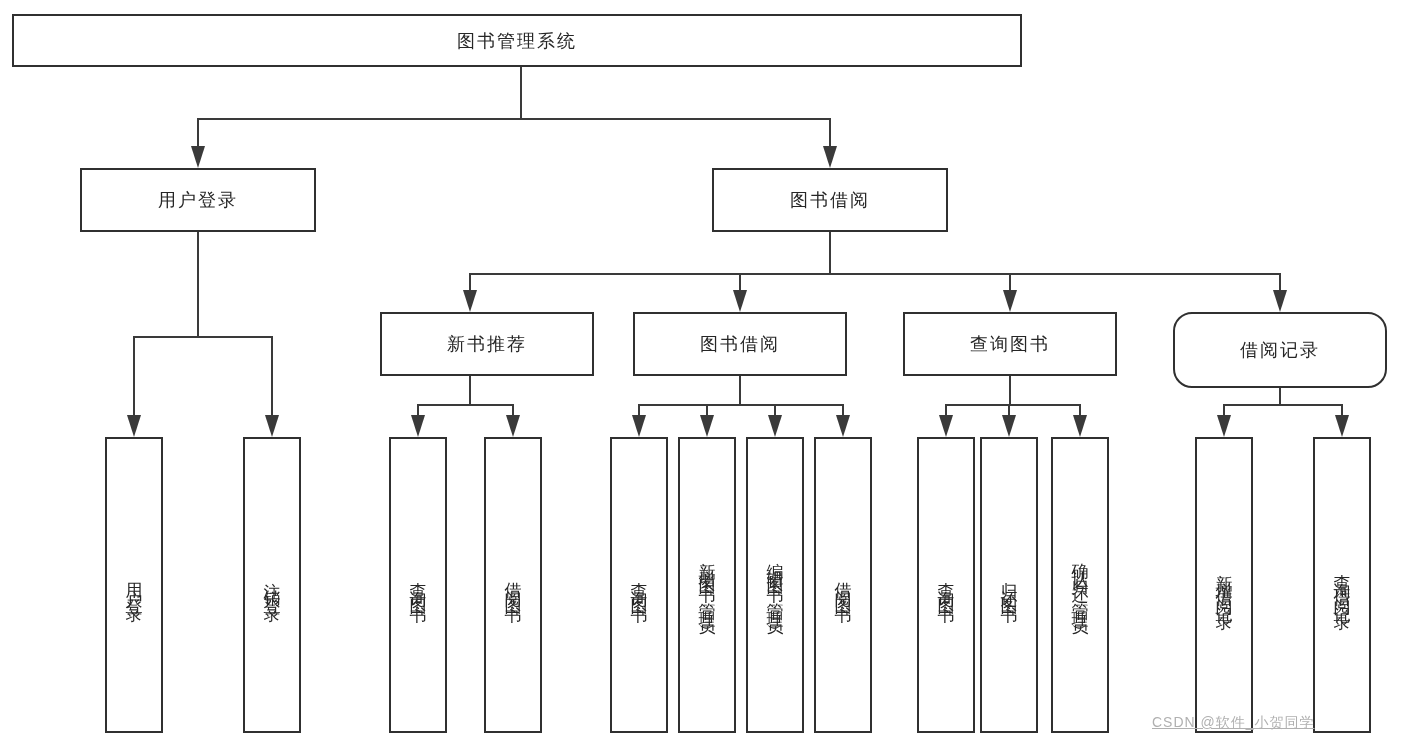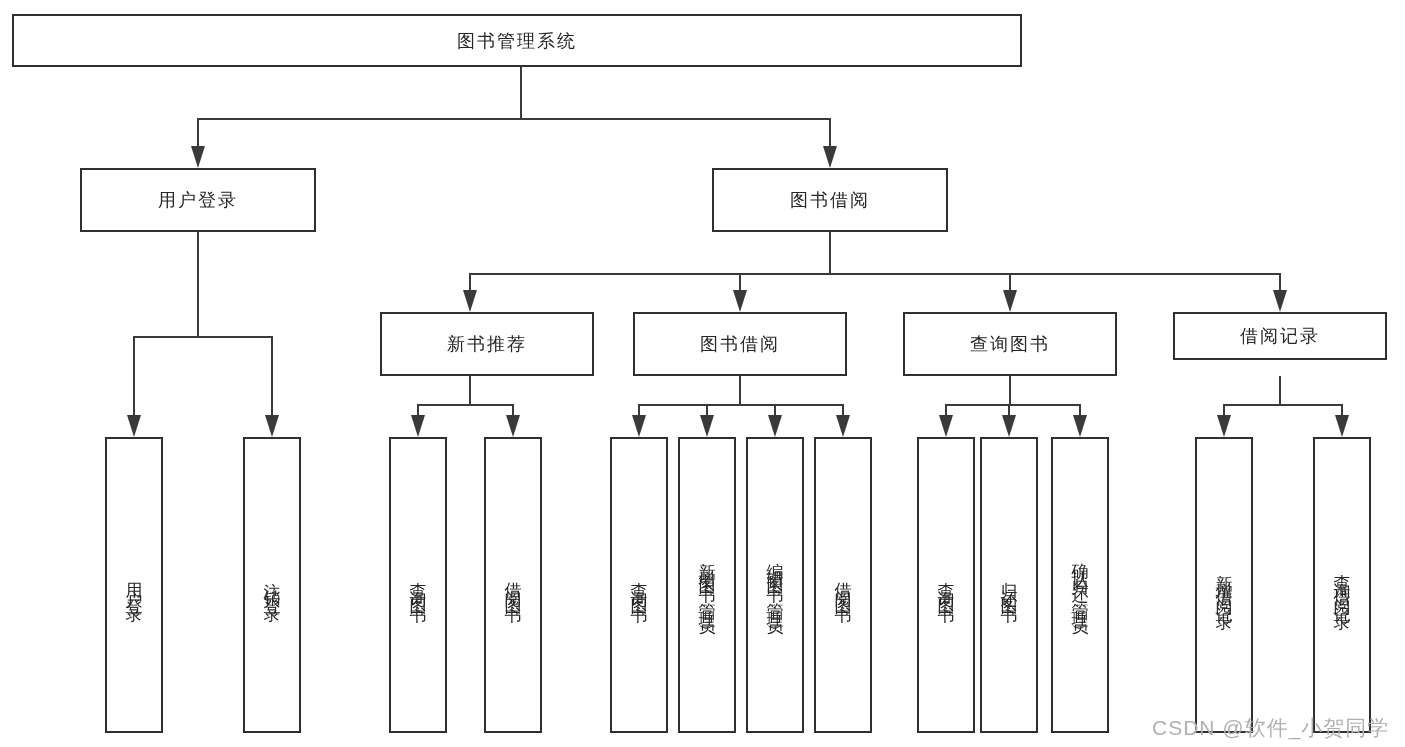--- a/index.html
+++ b/index.html
@@ -33,22 +33,22 @@
   }
   .v{position:absolute;width:2px;background:var(--line);z-index:1;}
   .h{position:absolute;height:2px;background:var(--line);z-index:1;}
   .arw{
     position:absolute;width:0;height:0;z-index:1;
     border-left:7px solid transparent;border-right:7px solid transparent;
     border-top:22px solid var(--line);
   }
   #watermark{
     position:absolute;left:1152px;top:714px;z-index:5;
-    font-size:21px;letter-spacing:1px;color:var(--wm);
-    font-family:"Liberation Sans", sans-serif;white-space:nowrap;
+    font-size:14px;letter-spacing:1px;color:var(--wm);
+    font-family:"Liberation Sans", sans-serif;white-space:nowrap;text-decoration:underline;
   }
 </style>
 </head>
 <body>
 
 <div id="stage">
 
   <div class="node" style="left:12px;top:14px;width:1010px;height:53px;">
     <span>图书管理系统</span>
   </div>
@@ -66,21 +66,21 @@
   </div>
 
   <div class="node" style="left:633px;top:312px;width:214px;height:64px;">
     <span>图书借阅</span>
   </div>
 
   <div class="node" style="left:903px;top:312px;width:214px;height:64px;">
     <span>查询图书</span>
   </div>
 
-  <div class="node" style="left:1173px;top:312px;width:214px;height:48px;">
+  <div class="node" style="left:1173px;top:312px;width:214px;height:76px;border-radius:19px;">
     <span>借阅记录</span>
   </div>
 
   <div class="leaf" style="left:105px;top:437px;width:58px;height:296px;">
     <span>用户登录</span>
   </div>
   <div class="leaf" style="left:243px;top:437px;width:58px;height:296px;">
     <span>注销登录</span>
   </div>
 

